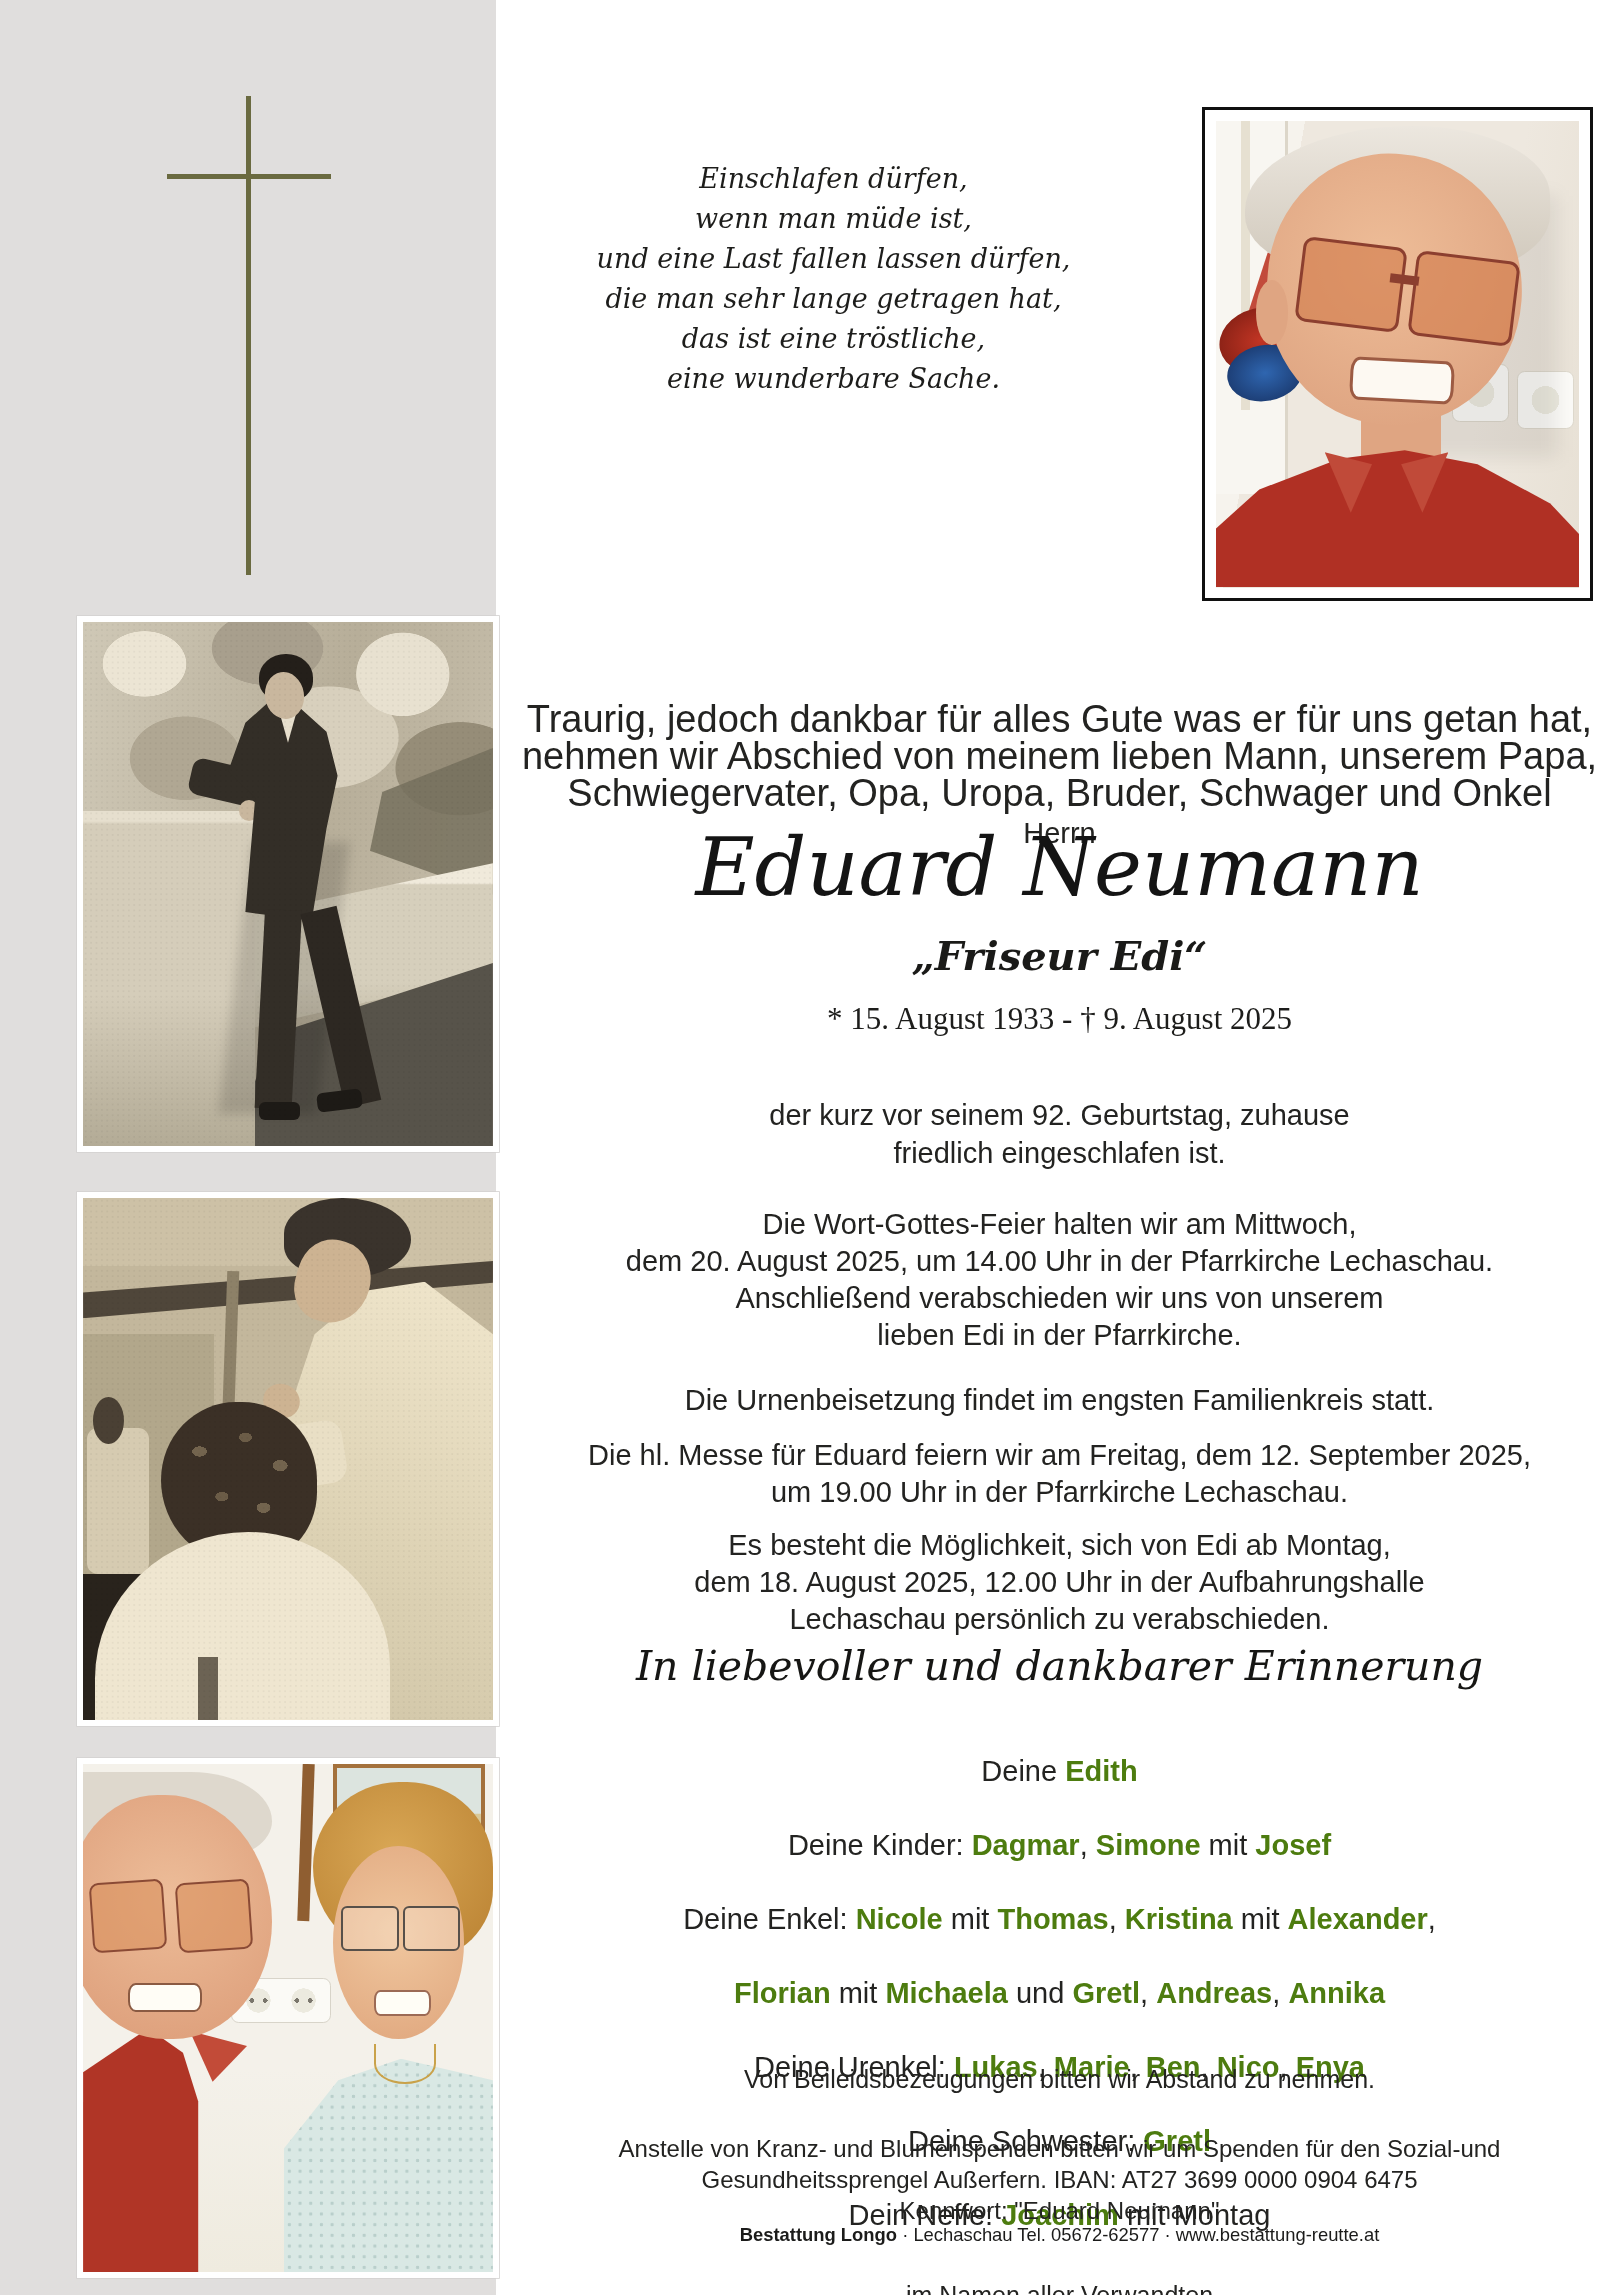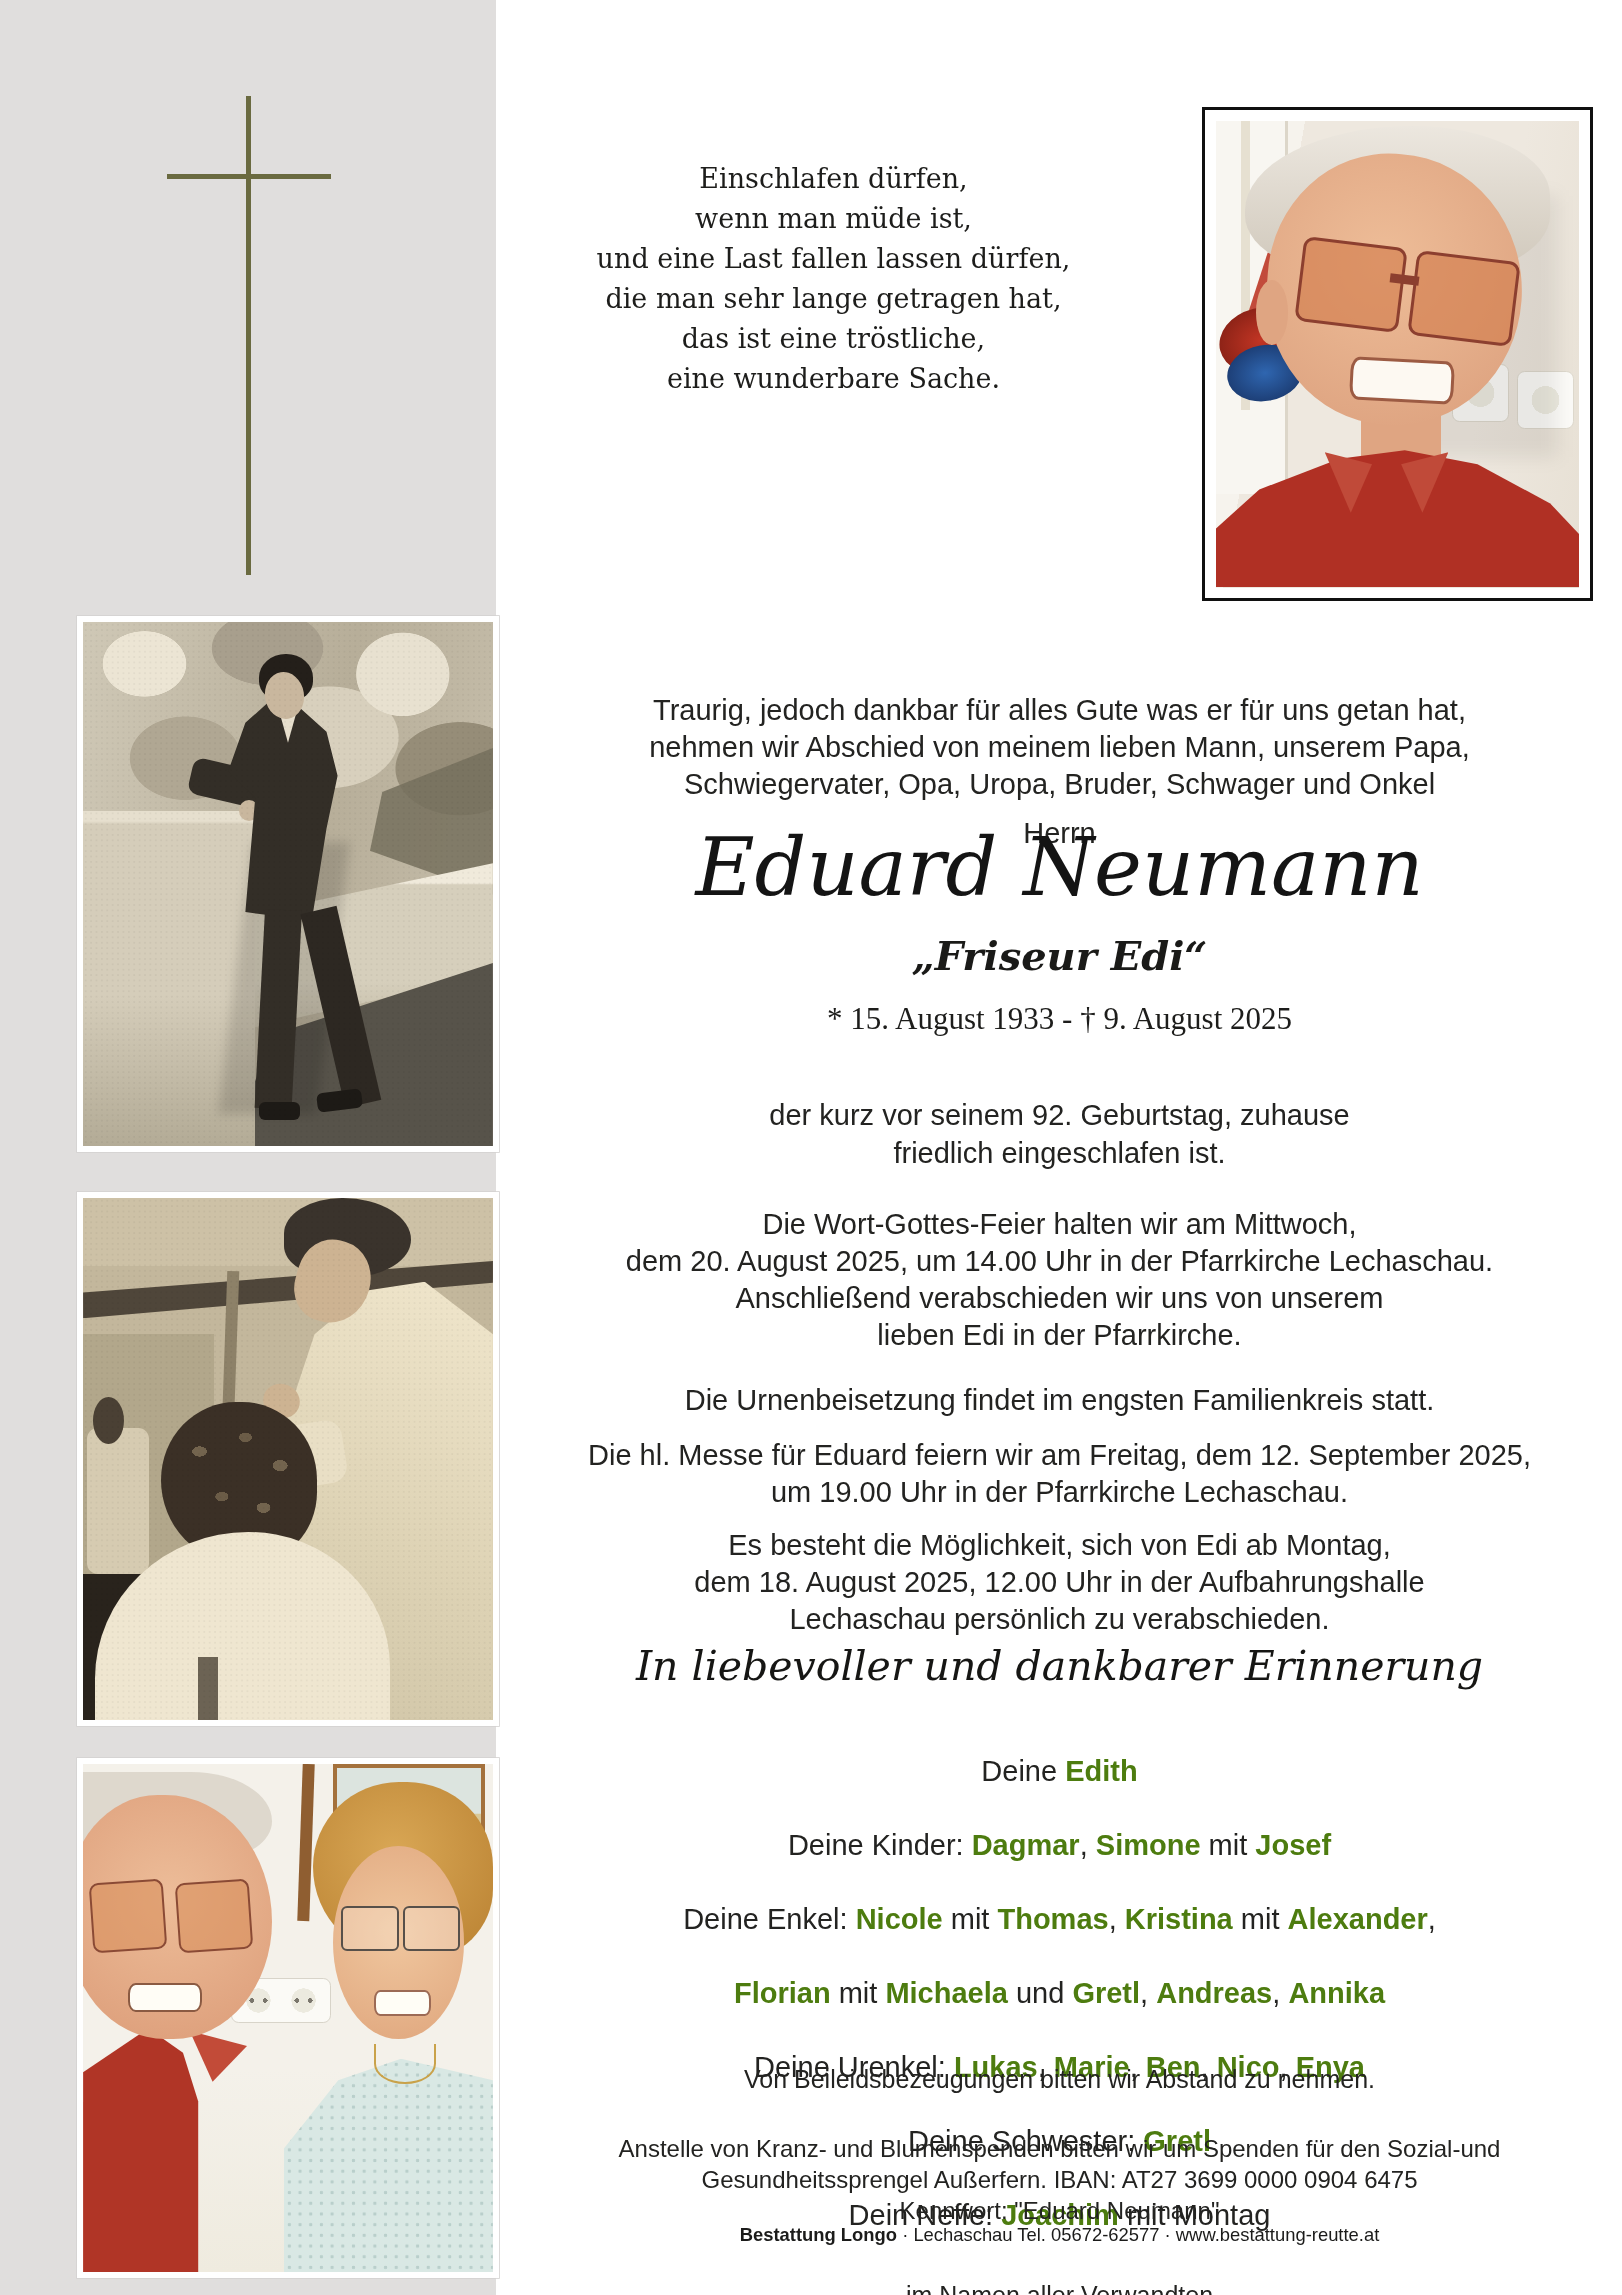--- a/index.html
+++ b/index.html
@@ -118,24 +118,24 @@
   .pt .neck{left:40%;top:62%;width:22%;height:14%;background:#dfa582;}
   .pt .shirt{left:0;top:70%;width:100%;height:30%;background:#b03024;clip-path:polygon(0 58%,12% 30%,34% 8%,52% 2%,72% 12%,92% 40%,100% 62%,100% 100%,0 100%);}
   .pt .collar-l{left:30%;top:71%;width:13%;height:13%;background:#c04a39;clip-path:polygon(0 0,100% 20%,55% 100%);}
   .pt .collar-r{left:51%;top:71%;width:13%;height:13%;background:#c04a39;clip-path:polygon(0 20%,100% 0,45% 100%);}
 
   
   .cblock{position:absolute;left:497px;width:1125px;text-align:center;white-space:pre-line;}
   .serif-it{font-family:"DejaVu Serif","Liberation Serif",serif;font-style:italic;}
 
   .quote-block{position:absolute;left:497px;top:159px;width:673px;text-align:center;}
-  .quote{font-family:"DejaVu Serif","Liberation Serif",serif;font-size:27px;line-height:40px;color:#1d1d1b;white-space:pre-line;}
+  .quote{font-family:"DejaVu Serif","Liberation Serif",serif;font-style:italic;font-size:27px;line-height:40px;color:#1d1d1b;white-space:pre-line;}
   .quote-attr{margin-top:20px;font-family:"DejaVu Serif","Liberation Serif",serif;font-style:italic;font-size:23px;color:#1d1d1b;}
 
-  .intro{top:663px;font-size:29px;line-height:37px;}
+  .intro{top:663px;font-size:38px;line-height:37px;}
   .salutation{top:788px;font-size:29px;}
   .name{top:820px;font-size:81px;font-weight:normal;margin:0;color:#141414;}
   .nickname{top:932px;font-size:40px;font-weight:600;color:#1a1a18;}
   .dates{top:1001px;font-family:"Liberation Serif","DejaVu Serif",serif;font-size:31px;color:#1d1d1b;}
   .death-note{top:1067px;font-size:29px;line-height:38px;}
   .svc{font-size:29px;line-height:37px;}
   .svc1{top:1188px;margin-top:18px;}
   .svc2{top:1353px;}
   .svc3{top:1408px;}
   .svc4{top:1498px;}

